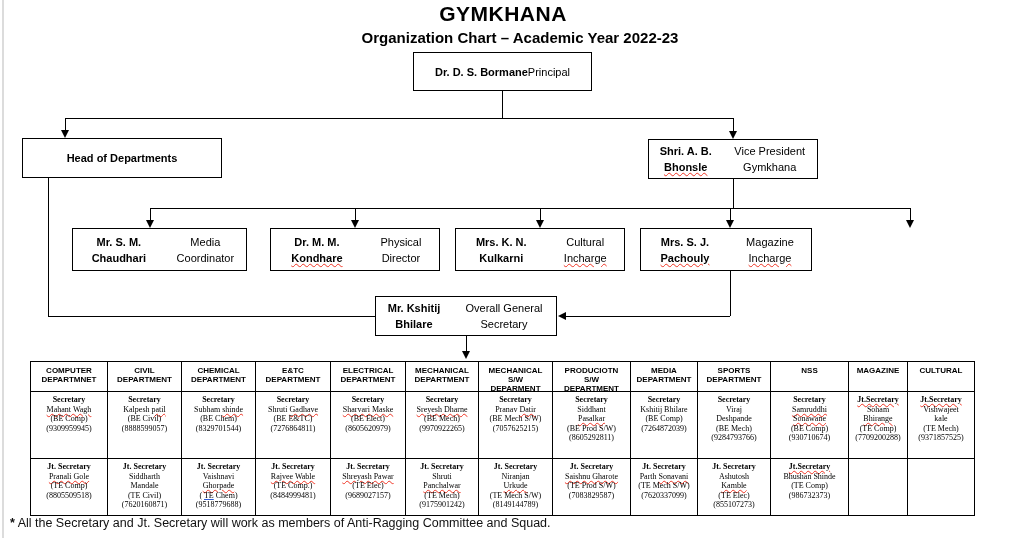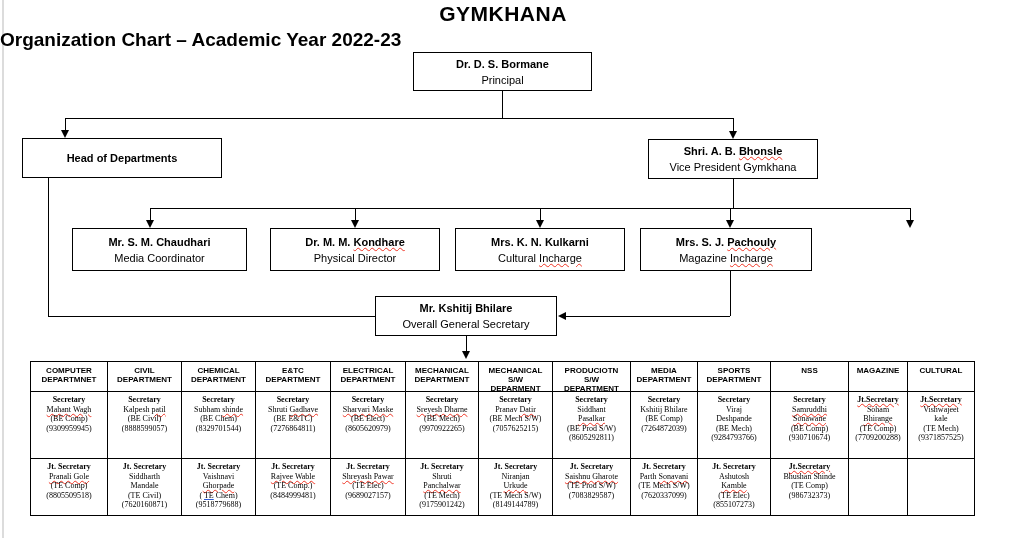--- a/index.html
+++ b/index.html
@@ -1,24 +1,24 @@
 <!DOCTYPE html>
 <html><head>
 <meta charset="utf-8">
 <style>
   html,body{margin:0;padding:0;background:#fff;}
   #stage{position:relative;width:1024px;height:538px;background:#fff;overflow:hidden;
          font-family:"Liberation Sans",sans-serif;color:#000;}
   .page-edge{position:absolute;left:2px;top:0;width:2px;height:538px;background:#dcdcdc;}
   .title{position:absolute;left:0;top:2px;width:1006px;text-align:center;
          font-size:21px;font-weight:bold;letter-spacing:.5px;}
-  .subtitle{position:absolute;left:0;top:29px;width:1006px;text-align:left;
-            font-size:19px;font-weight:bold;}
+  .subtitle{position:absolute;left:0;top:29px;width:1006px;text-align:center;
+            font-size:15px;font-weight:bold;padding-left:17px;}
   .obox{position:absolute;border:1px solid #000;background:#fff;display:flex;
-        flex-direction:column;justify-content:center;align-items:center;
+        flex-direction:row;justify-content:center;align-items:center;
         text-align:center;box-sizing:border-box;}
   .obox-name{font-size:11px;font-weight:bold;line-height:16px;}
   .obox-role{font-size:11px;line-height:16px;}
   .hline{position:absolute;height:1px;background:#000;}
   .vline{position:absolute;width:1px;background:#000;}
   .arr-d{position:absolute;width:0;height:0;border-left:4px solid transparent;
          border-right:4px solid transparent;border-top:8px solid #000;}
   .arr-l{position:absolute;width:0;height:0;border-top:4px solid transparent;
          border-bottom:4px solid transparent;border-right:8px solid #000;}
   .dept-table{position:absolute;left:30px;top:361px;display:flex;border:1px solid #000;background:#fff;}
@@ -337,13 +337,16 @@
           <div class="cell-label"><span class="wavy wavy-red">Jt.Secretary</span></div>
           <div class="cell-line"><span>Vishwajeet</span></div>
           <div class="cell-line"><span>kale</span></div>
           <div class="cell-line"><span>(TE Mech)</span></div>
           <div class="cell-line"><span>(9371857525)</span></div>
         </div>
         <div class="tcell tbody-cell jt"></div>
       </div>
     </div>
 
+  <div class="footer">
+    <span class="footer-mark">*</span><span> All the Secretary and Jt. Secretary will work as members of Anti-Ragging Committee and Squad.</span>
+  </div>
 </div>
 
 </body></html>

